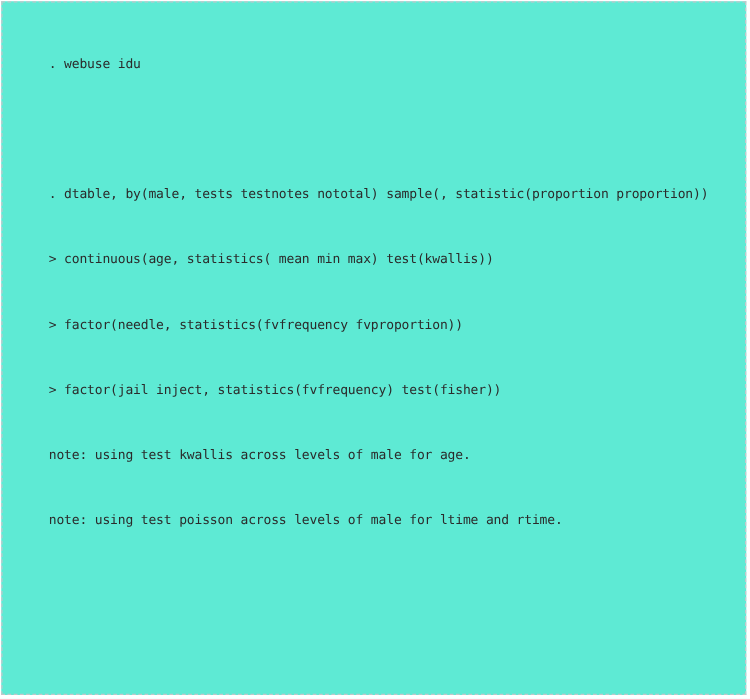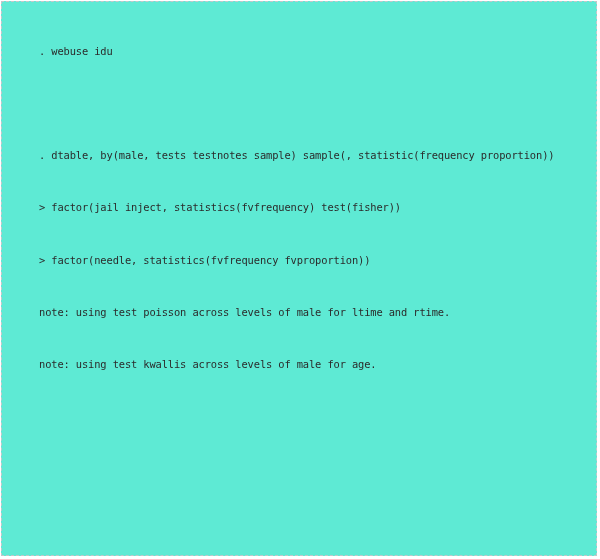--- a/index.html
+++ b/index.html
@@ -22,24 +22,25 @@
     }
     .line { height: 17.4px; display: block; }
   </style>
 </head>
 <body>
 
 <div class="panel">
   <div class="log">
     <span class="line">. webuse idu</span>
     <span class="line"></span>
-    <span class="line">. dtable, by(male, tests testnotes sample) sample(, statistic(frequency proportion))</span>
+    <span class="line">. dtable, by(male, tests testnotes nototal) sample(, statistic(proportion proportion))</span>
+    <span class="line">&gt; continuous(age, statistics( mean min max) test(kwallis))</span>
+    <span class="line">&gt; factor(needle, statistics(fvfrequency fvproportion))</span>
     <span class="line">&gt; factor(jail inject, statistics(fvfrequency) test(fisher))</span>
-    <span class="line">&gt; factor(needle, statistics(fvfrequency fvproportion))</span>
+    <span class="line">note: using test kwallis across levels of male for age.</span>
     <span class="line">note: using test poisson across levels of male for ltime and rtime.</span>
-    <span class="line">note: using test kwallis across levels of male for age.</span>
     
     
     
 
     
   </div>
 </div>
 
 </body></html>

